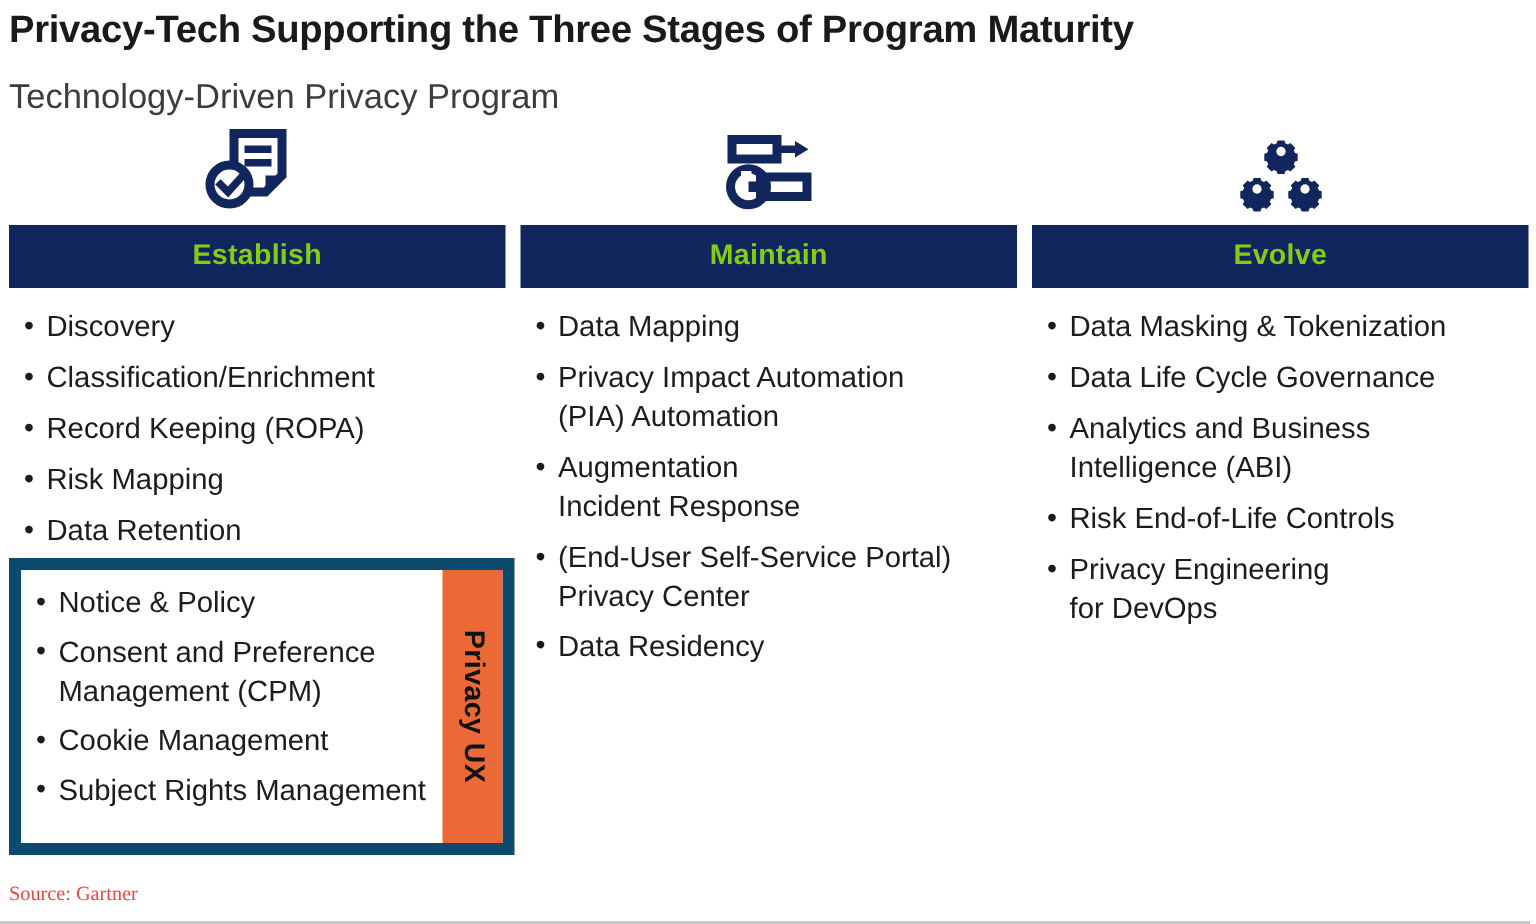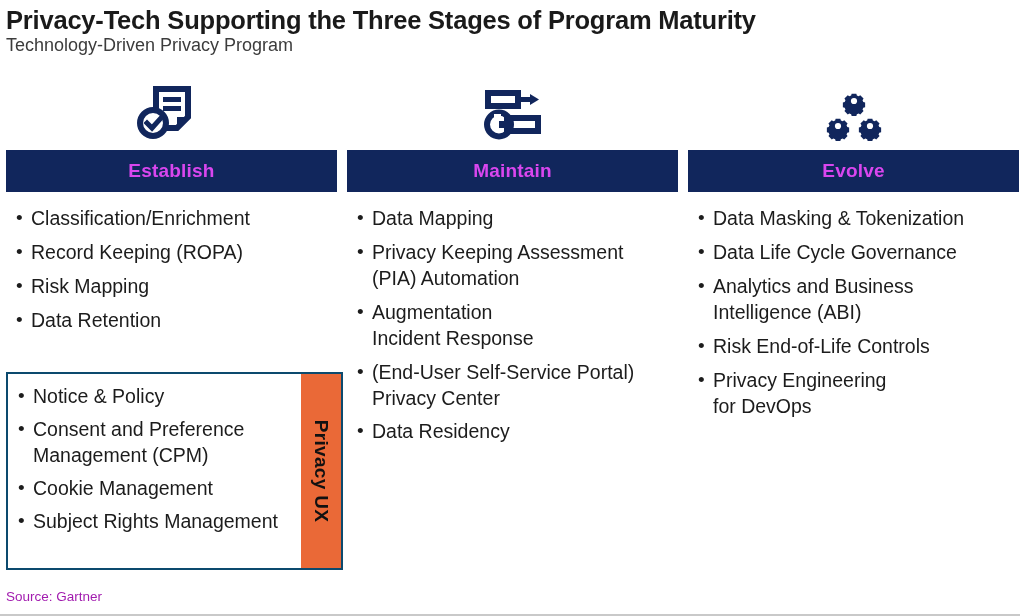--- a/index.html
+++ b/index.html
@@ -26,25 +26,25 @@
   .main-title {
     font-size: 25.5px;
     font-weight: bold;
     color: #1a1a1a;
     letter-spacing: -0.2px;
     line-height: 1.15;
     white-space: nowrap;
   }
 
   .sub-title {
-    font-size: 18px;
+    font-size: 23px;
     font-weight: normal;
     color: #3c3c3c;
     line-height: 1.2;
-    margin-top: 0;
+    margin-top: 16px;
     white-space: nowrap;
   }
 
   
   .columns {
     position: absolute;
     top: 78px;
     left: 6px;
     width: 1014px;
     display: flex;
@@ -59,21 +59,21 @@
 
   .icon-wrap {
     height: 72px;
     display: flex;
     align-items: center;
     justify-content: center;
   }
 
   .stage-header {
     background: #11265c;
-    color: #d946ef;
+    color: #84cc16;
     text-align: center;
     font-size: 19px;
     font-weight: bold;
     letter-spacing: 0.2px;
     padding: 11px 0 12px 0;
     line-height: 1;
   }
 
   .bullets {
     list-style: none;
@@ -100,21 +100,21 @@
 
   .bullets li .wrap-line { display: block; }
 
   
   .highlight-box {
     position: absolute;
     left: 0;
     top: 294px;
     width: 337px;
     height: 198px;
-    border: 2px solid #0c4a6e;
+    border: 8px solid #0c4a6e;
     background: #ffffff;
     display: flex;
   }
 
   .highlight-list {
     list-style: none;
     flex: 1 1 auto;
     padding: 10px 2px 0 8px;
   }
 
@@ -153,21 +153,22 @@
     color: #111111;
     letter-spacing: 0.3px;
   }
 
   
   .source {
     position: absolute;
     left: 6px;
     bottom: 10px;
     font-size: 13.5px;
-    color: #a21caf;
+    color: #ef4444;
+    font-family: Liberation Serif, serif;
   }
 
   svg { display: block; }
 </style>
 </head>
 <body>
 
 <div class="slide">
 
   <div class="title-block">
@@ -185,20 +186,23 @@
           </g>
           <path d="M41 44 v-11 h11 z" fill="#11265c"></path>
           <rect x="27" y="13" width="18" height="5" fill="#11265c"></rect>
           <rect x="27" y="22" width="18" height="5" fill="#11265c"></rect>
           <circle cx="17" cy="39" r="13" fill="#ffffff" stroke="#11265c" stroke-width="6"></circle>
           <path d="M11 39 l5 5 l9 -10" fill="none" stroke="#11265c" stroke-width="5" stroke-linecap="square"></path>
         </svg>
       </div>
       <div class="stage-header">Establish</div>
       <ul class="bullets">
+        <li>
+          <span class="wrap-line">Discovery</span>
+        </li>
         <li>
           <span class="wrap-line">Classification/Enrichment</span>
         </li>
         <li>
           <span class="wrap-line">Record Keeping (ROPA)</span>
         </li>
         <li>
           <span class="wrap-line">Risk Mapping</span>
         </li>
         <li>
@@ -240,21 +244,21 @@
           <rect x="22" y="37" width="11" height="7" fill="#11265c"></rect>
           <rect x="17" y="30" width="7" height="5" fill="#ffffff"></rect>
         </svg>
       </div>
       <div class="stage-header">Maintain</div>
       <ul class="bullets">
         <li>
           <span class="wrap-line">Data Mapping</span>
         </li>
         <li>
-          <span class="wrap-line">Privacy Keeping Assessment</span>
+          <span class="wrap-line">Privacy Impact Automation</span>
           <span class="wrap-line">(PIA) Automation</span>
         </li>
         <li>
           <span class="wrap-line">Augmentation</span>
           <span class="wrap-line">Incident Response</span>
         </li>
         <li>
           <span class="wrap-line">(End-User Self-Service Portal)</span>
           <span class="wrap-line">Privacy Center</span>
         </li>

